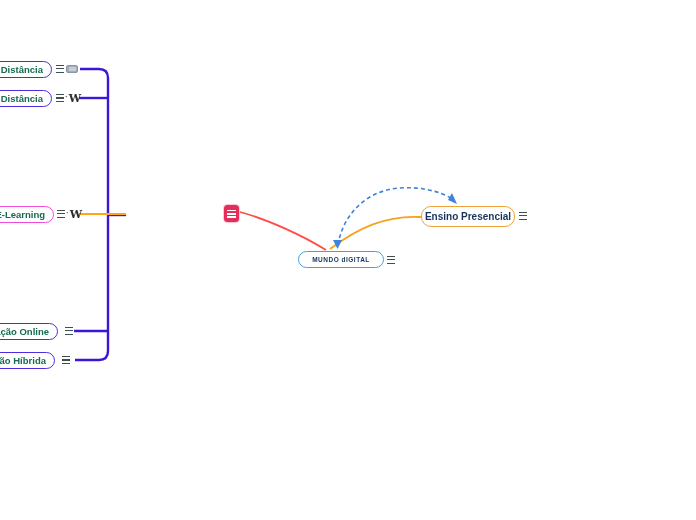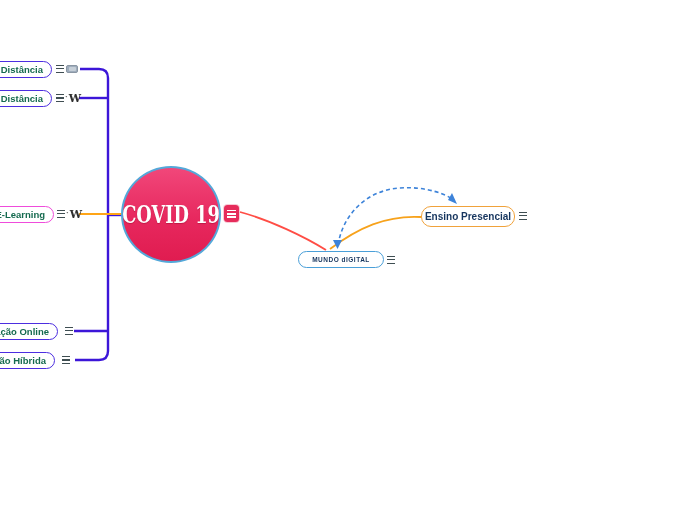--- a/index.html
+++ b/index.html
@@ -125,23 +125,20 @@
   <div class="pill left-pill" style="left:-46px;top:323px;width:104px;">
     <span>cação Online</span>
   </div>
   <div class="ham" style="left:65px;top:327px;"></div>
 
   <div class="pill left-pill" style="left:-48px;top:352px;width:103px;">
     <span>ação Híbrida</span>
   </div>
   <div class="ham" style="left:62px;top:356px;"></div>
 
-  <div class="center-circle">
-    <span class="center-label">COVID 19</span>
-  </div>
   <div class="menu-btn">
     <div class="bars"></div>
   </div>
 
   <div class="pill mundo">
     <span>MUNDO dIGITAL</span>
   </div>
   <div class="ham" style="left:387px;top:256px;"></div>
 
   <div class="pill ensino">

